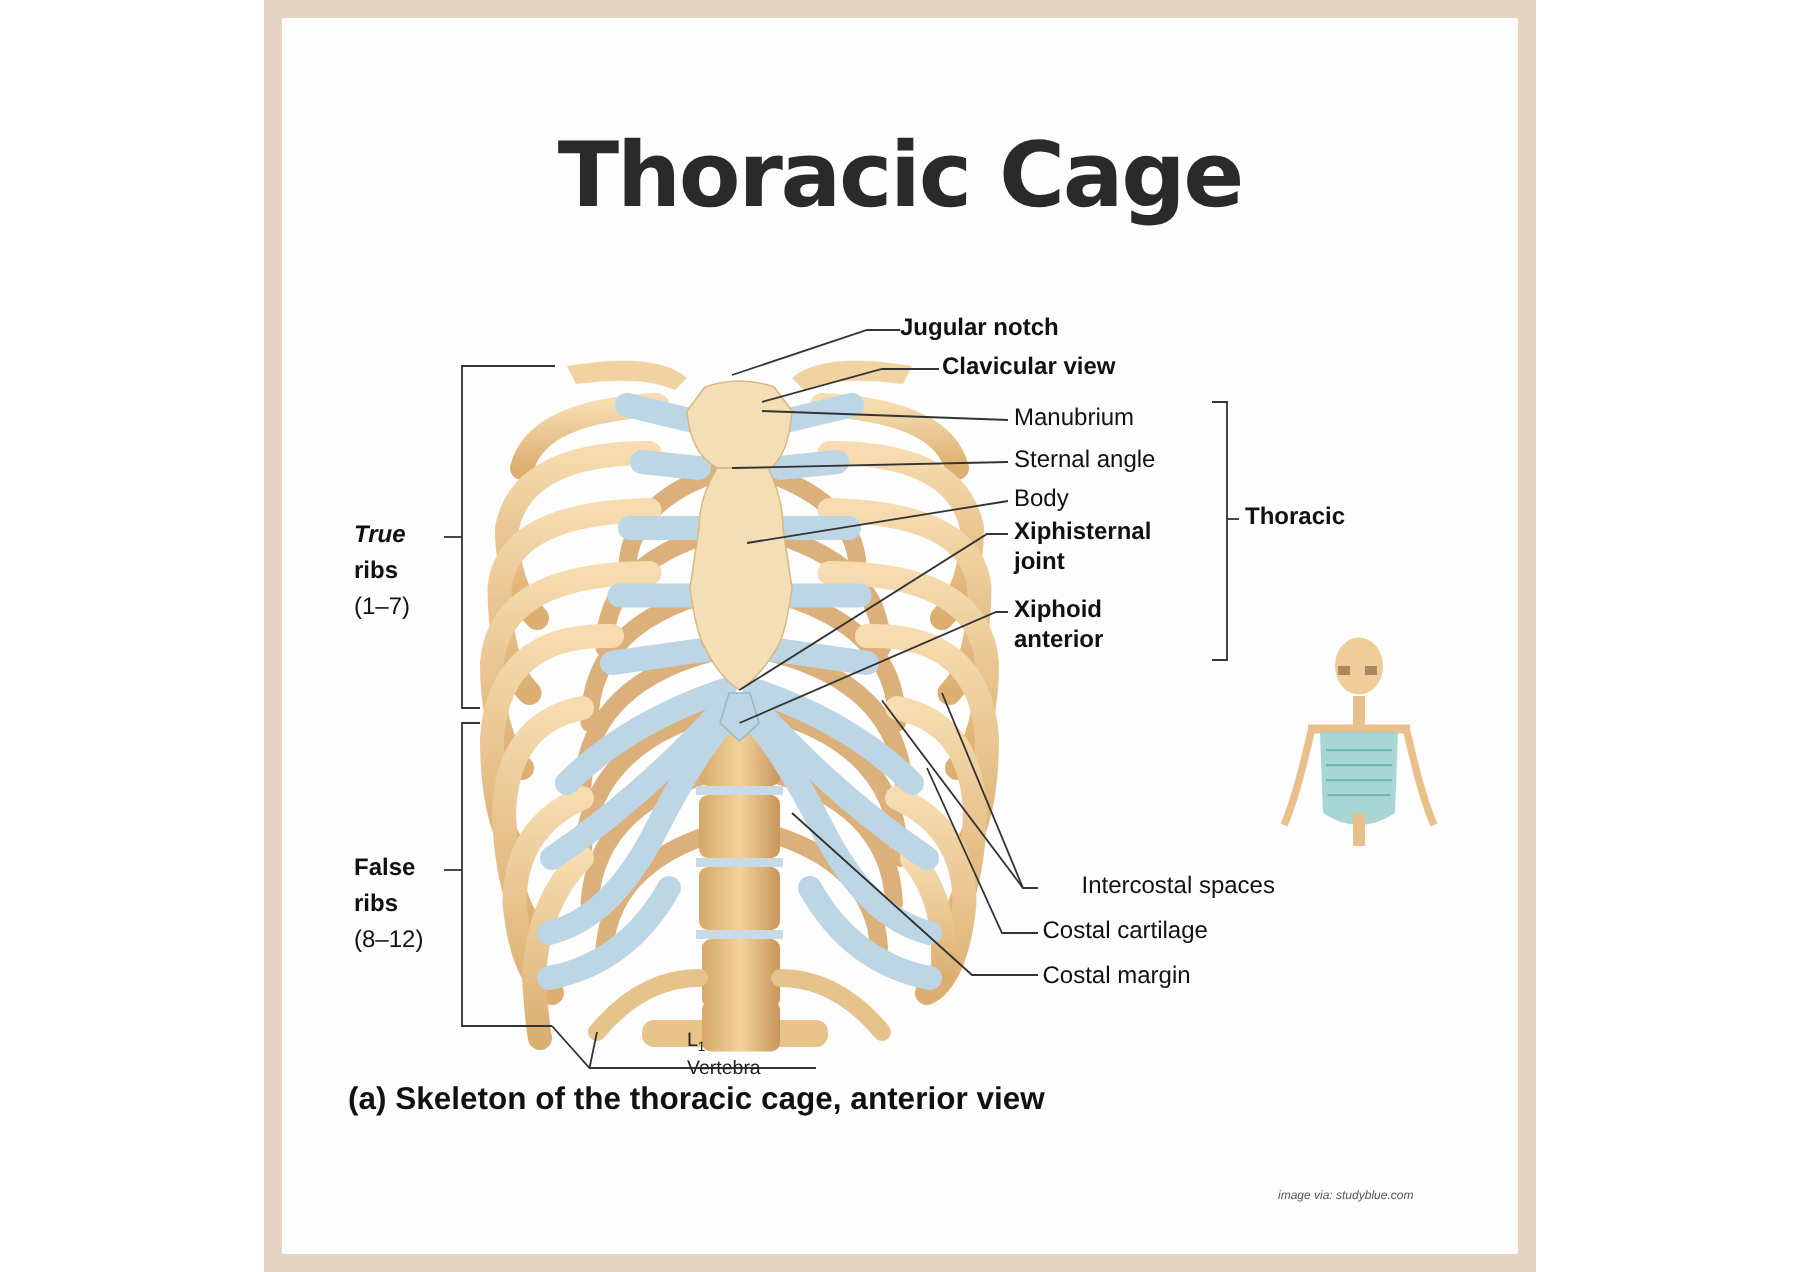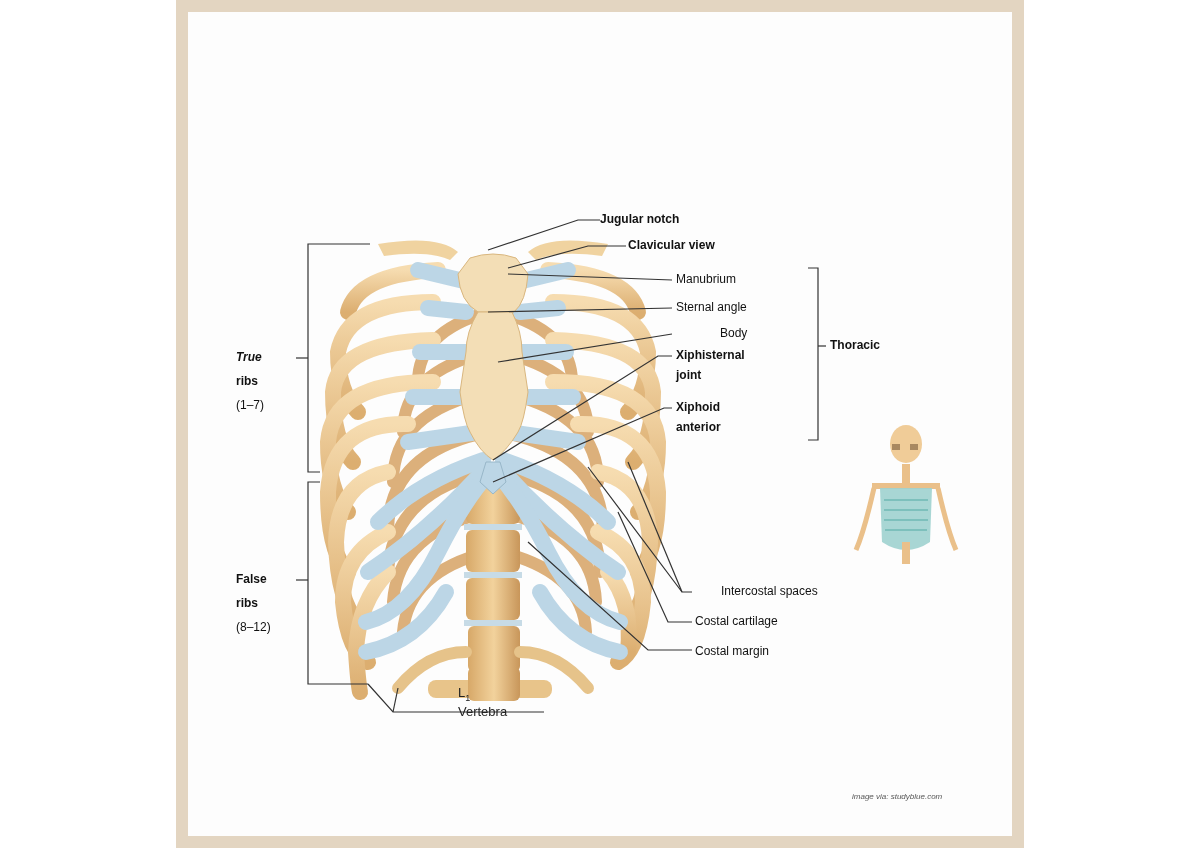--- a/index.html
+++ b/index.html
@@ -1,31 +1,32 @@
 <!DOCTYPE html>
 <html><head>
 <meta charset="utf-8">
 <style>
   html, body { margin:0; padding:0; }
   body { width:1200px; height:848px; background:#ffffff; position:relative; overflow:hidden; font-family:"Liberation Sans", sans-serif; }
   .frame { position:absolute; left:176px; top:0; width:848px; height:848px; background:#e3d5c1; }
   .inner { position:absolute; left:12px; top:12px; width:824px; height:824px; background:#fdfdfd; }
   .title { position:absolute; left:0; width:824px; top:70px; text-align:center; font-family:"DejaVu Sans", sans-serif; font-weight:bold; font-size:60px; letter-spacing:-1.5px; color:#2a2a2a; }
   svg.art { position:absolute; left:0; top:0; }
-  .lbl { position:absolute; font-family:"Liberation Sans", sans-serif; color:#111; font-size:12px; line-height:22px; white-space:nowrap; }
+  .lbl { position:absolute; font-family:"Liberation Sans", sans-serif; color:#111; font-size:16px; line-height:22px; white-space:nowrap; }
   .b { font-weight:bold; }
   .credit { position:absolute; left:664px; top:780px; font-size:8px; font-style:italic; color:#555; }
   .vert { position:absolute; left:270px; top:674px; font-size:13px; color:#222; line-height:13px; }
 </style>
 </head>
 <body>
 
 <div class="frame">
   <div class="inner">
 
+    <div class="title">Thoracic Cage</div>
 
     <svg class="art" width="824" height="824" viewBox="0 0 824 824">
       <defs>
         <linearGradient id="boneG" x1="0" y1="0" x2="0" y2="1">
           <stop offset="0" stop-color="#f6dcb0"></stop>
           <stop offset="1" stop-color="#dcae70"></stop>
         </linearGradient>
         <linearGradient id="spineG" x1="0" y1="0" x2="1" y2="0">
           <stop offset="0" stop-color="#d7a868"></stop>
           <stop offset="0.5" stop-color="#f2d29c"></stop>
@@ -159,21 +160,21 @@
             <path d="M697 518 L739 518"></path>
         </g>
         <rect x="714" y="530" width="8" height="22" fill="#eac08a"></rect>
       </g>
     </svg>
 
     <div class="lbl b" style="left:412px;top:196px;">Jugular notch</div>
     <div class="lbl b" style="left:440px;top:222px;">Clavicular view</div>
     <div class="lbl" style="left:488px;top:256px;">Manubrium</div>
     <div class="lbl" style="left:488px;top:284px;">Sternal angle</div>
-    <div class="lbl" style="left:488px;top:310px;margin-left:44px;">Body</div>
+    <div class="lbl" style="left:488px;top:310px;">Body</div>
     <div class="lbl b" style="left:488px;top:332px;">Xiphisternal</div>
     <div class="lbl b" style="left:488px;top:352px;">joint</div>
     <div class="lbl b" style="left:488px;top:384px;">Xiphoid</div>
     <div class="lbl b" style="left:488px;top:404px;">anterior</div>
     <div class="lbl b" style="left:642px;top:322px;">Thoracic</div>
 
     <div class="lbl b" style="left:48px;top:334px;font-style:italic;">True</div>
     <div class="lbl b" style="left:48px;top:358px;">ribs</div>
     <div class="lbl" style="left:48px;top:382px;">(1–7)</div>
 
@@ -183,16 +184,17 @@
 
     <div class="lbl" style="left:533px;top:568px;">Intercostal spaces</div>
     <div class="lbl" style="left:507px;top:598px;">Costal cartilage</div>
     <div class="lbl" style="left:507px;top:628px;">Costal margin</div>
 
     <div class="vert">
       <span>L</span><sub style="font-size:9px">1</sub><br>
       <span>Vertebra</span>
     </div>
 
+    <div class="lbl b" style="left:44px;top:710px;font-size:21px;">(a) Skeleton of the thoracic cage, anterior view</div>
 
     <div class="credit">image via: studyblue.com</div>
   </div>
 </div>
 
 </body></html>

